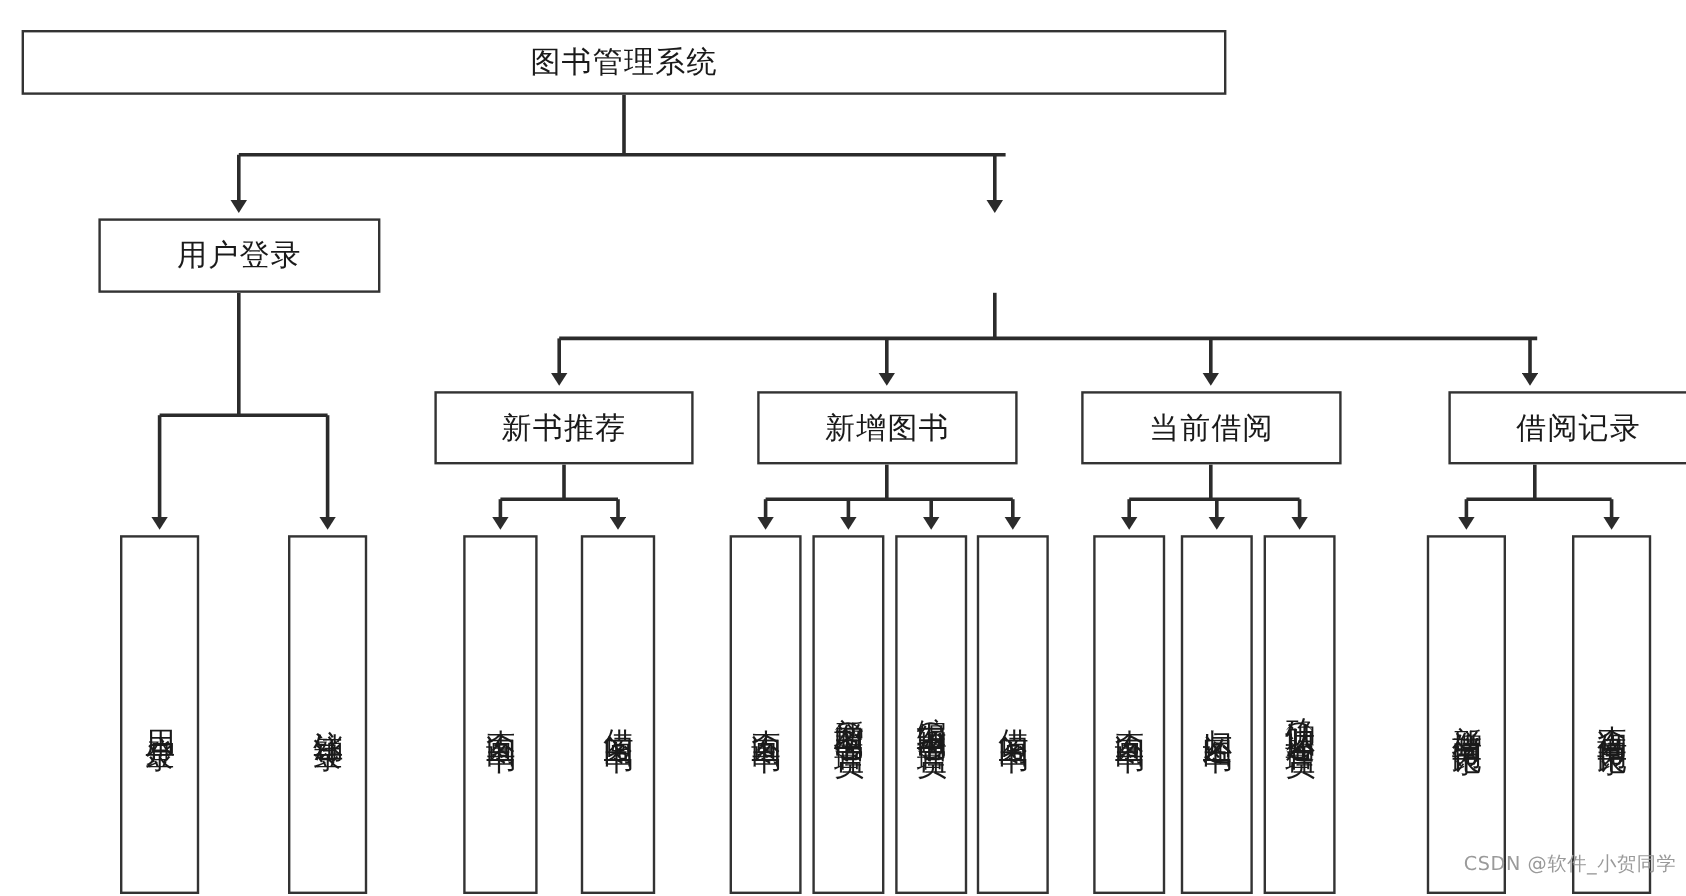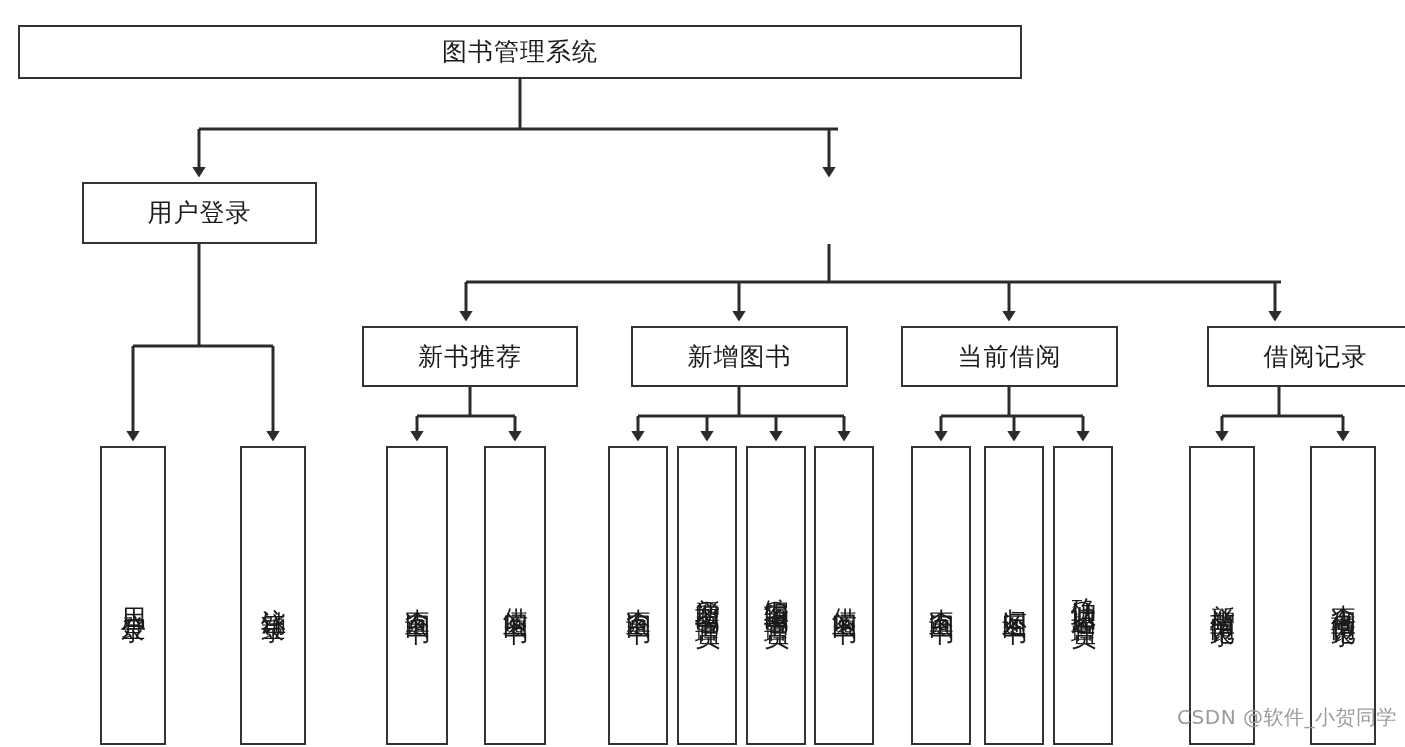--- a/index.html
+++ b/index.html
@@ -18,21 +18,21 @@
   }
   .node-h{font-size:25px;letter-spacing:1px;line-height:1.1;}
   .node-leaf{
     writing-mode:vertical-rl;text-orientation:upright;
     font-size:25px;letter-spacing:4px;line-height:1.2;
     padding:6px 0;
   }
   .leaf-label{writing-mode:vertical-rl;text-orientation:upright;letter-spacing:4px;white-space:nowrap;}
   .watermark{
     position:absolute;right:8px;bottom:6px;
-    font-size:20px;color:#9a9a9a;letter-spacing:.5px;
+    font-size:16px;color:#9a9a9a;letter-spacing:.5px;
     pointer-events:none;user-select:none;
   }
 </style>
 </head>
 <body>
 
 <div id="diagram-root">
 
   <svg id="tree" viewBox="0 0 1405 747">
     <defs>

